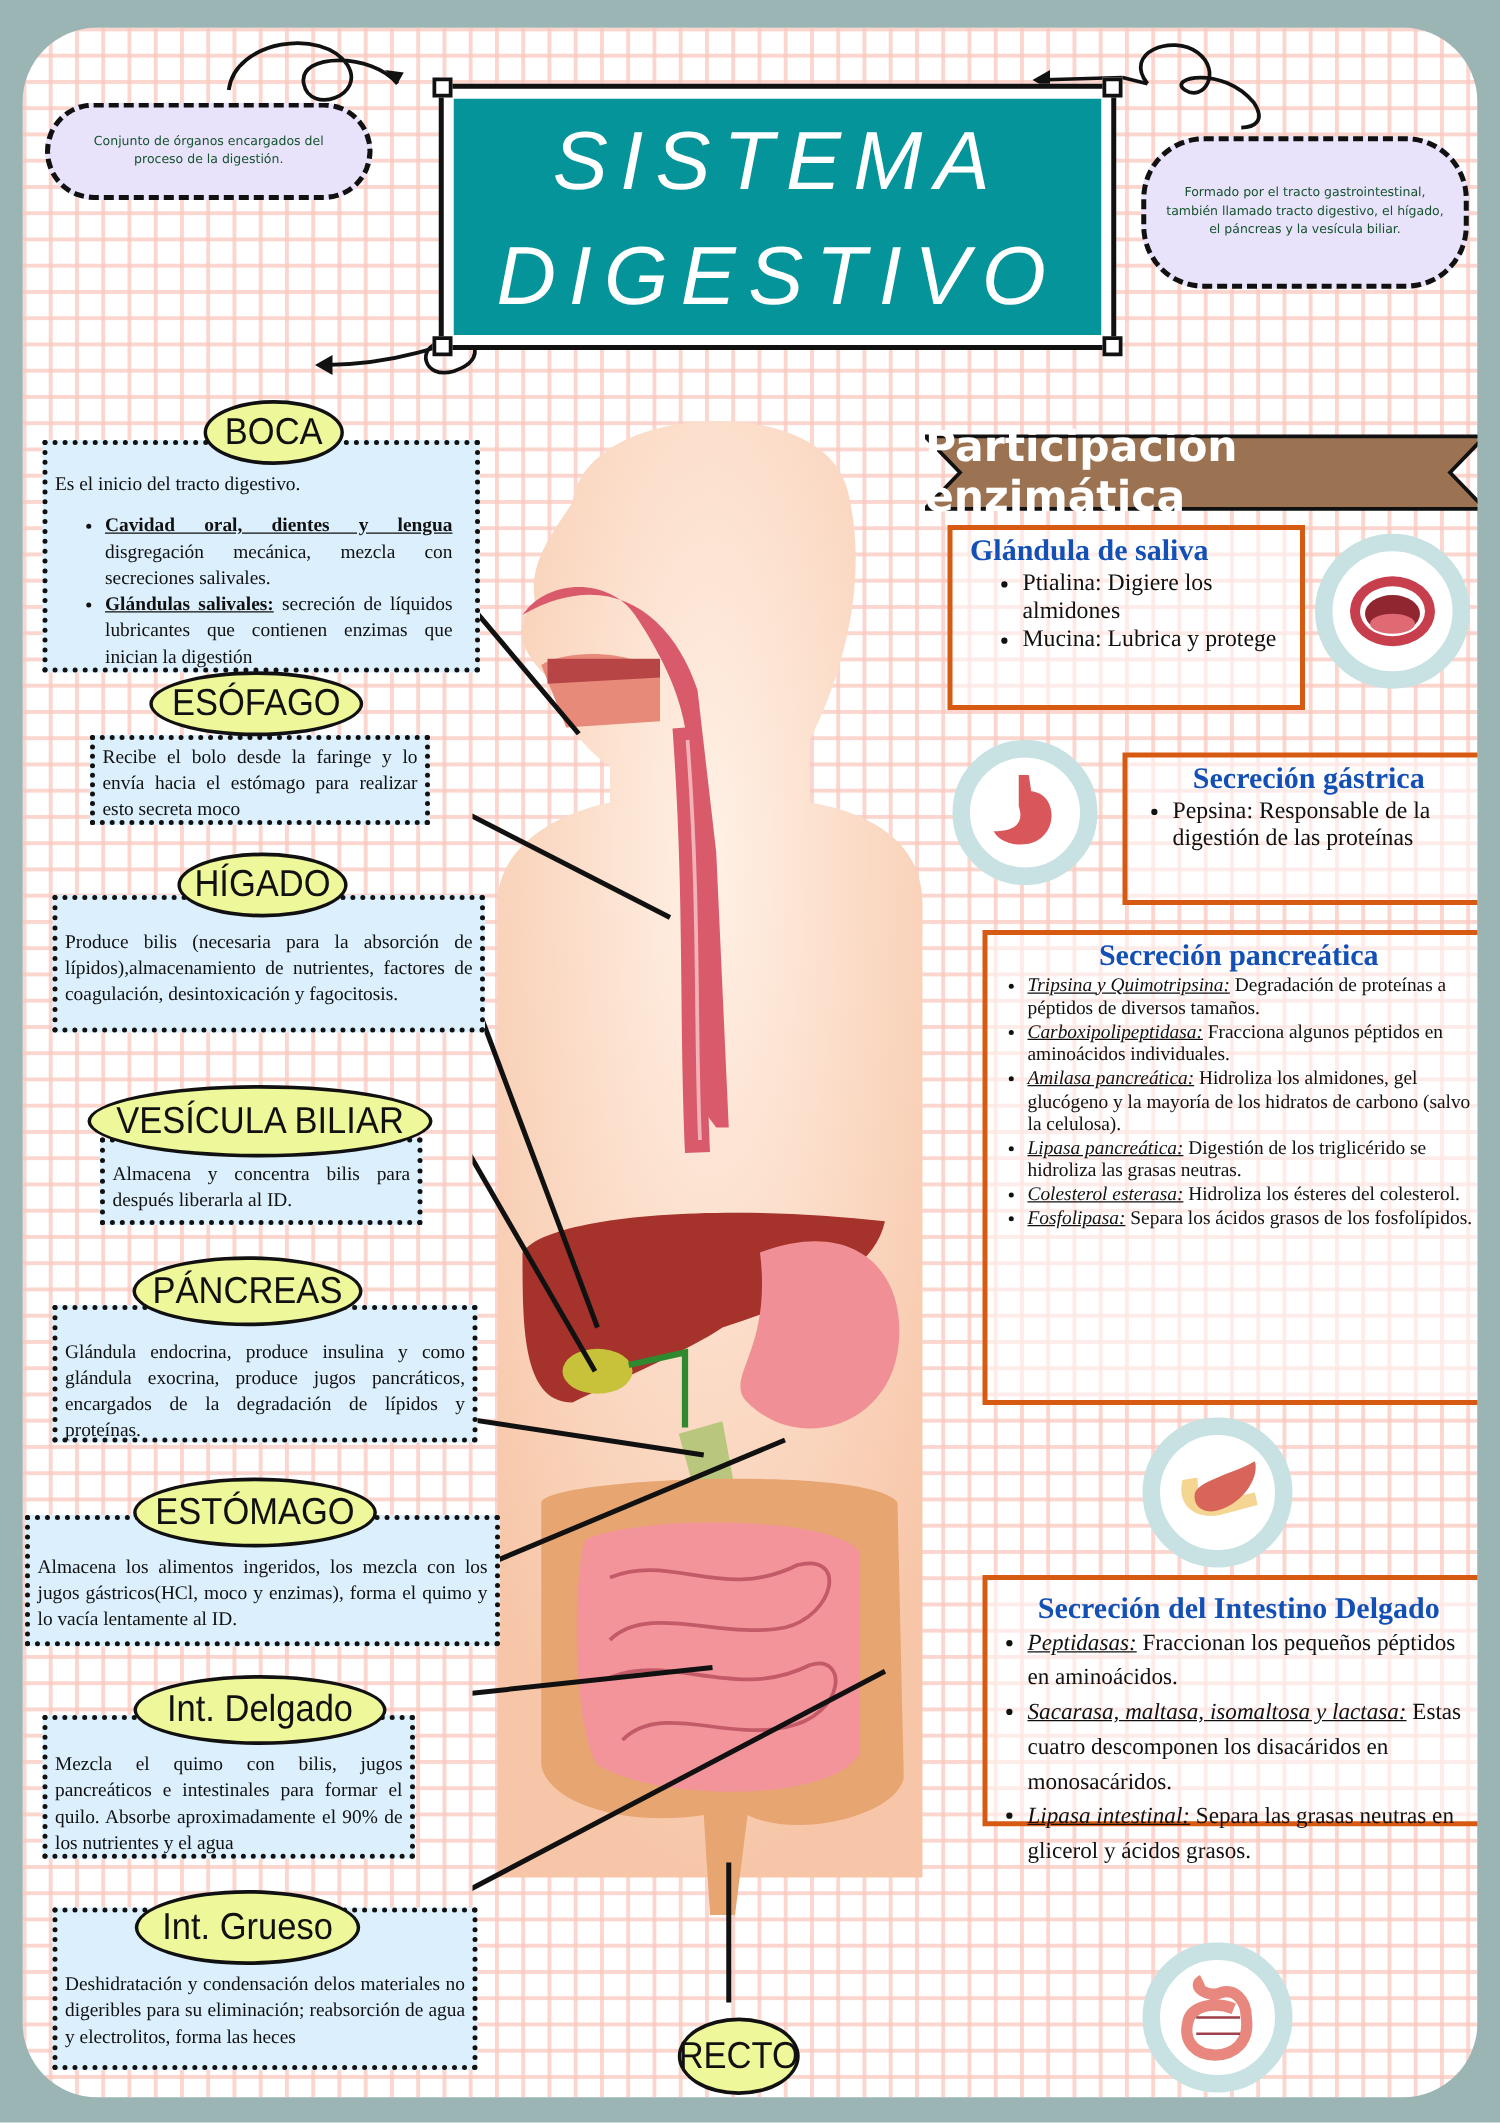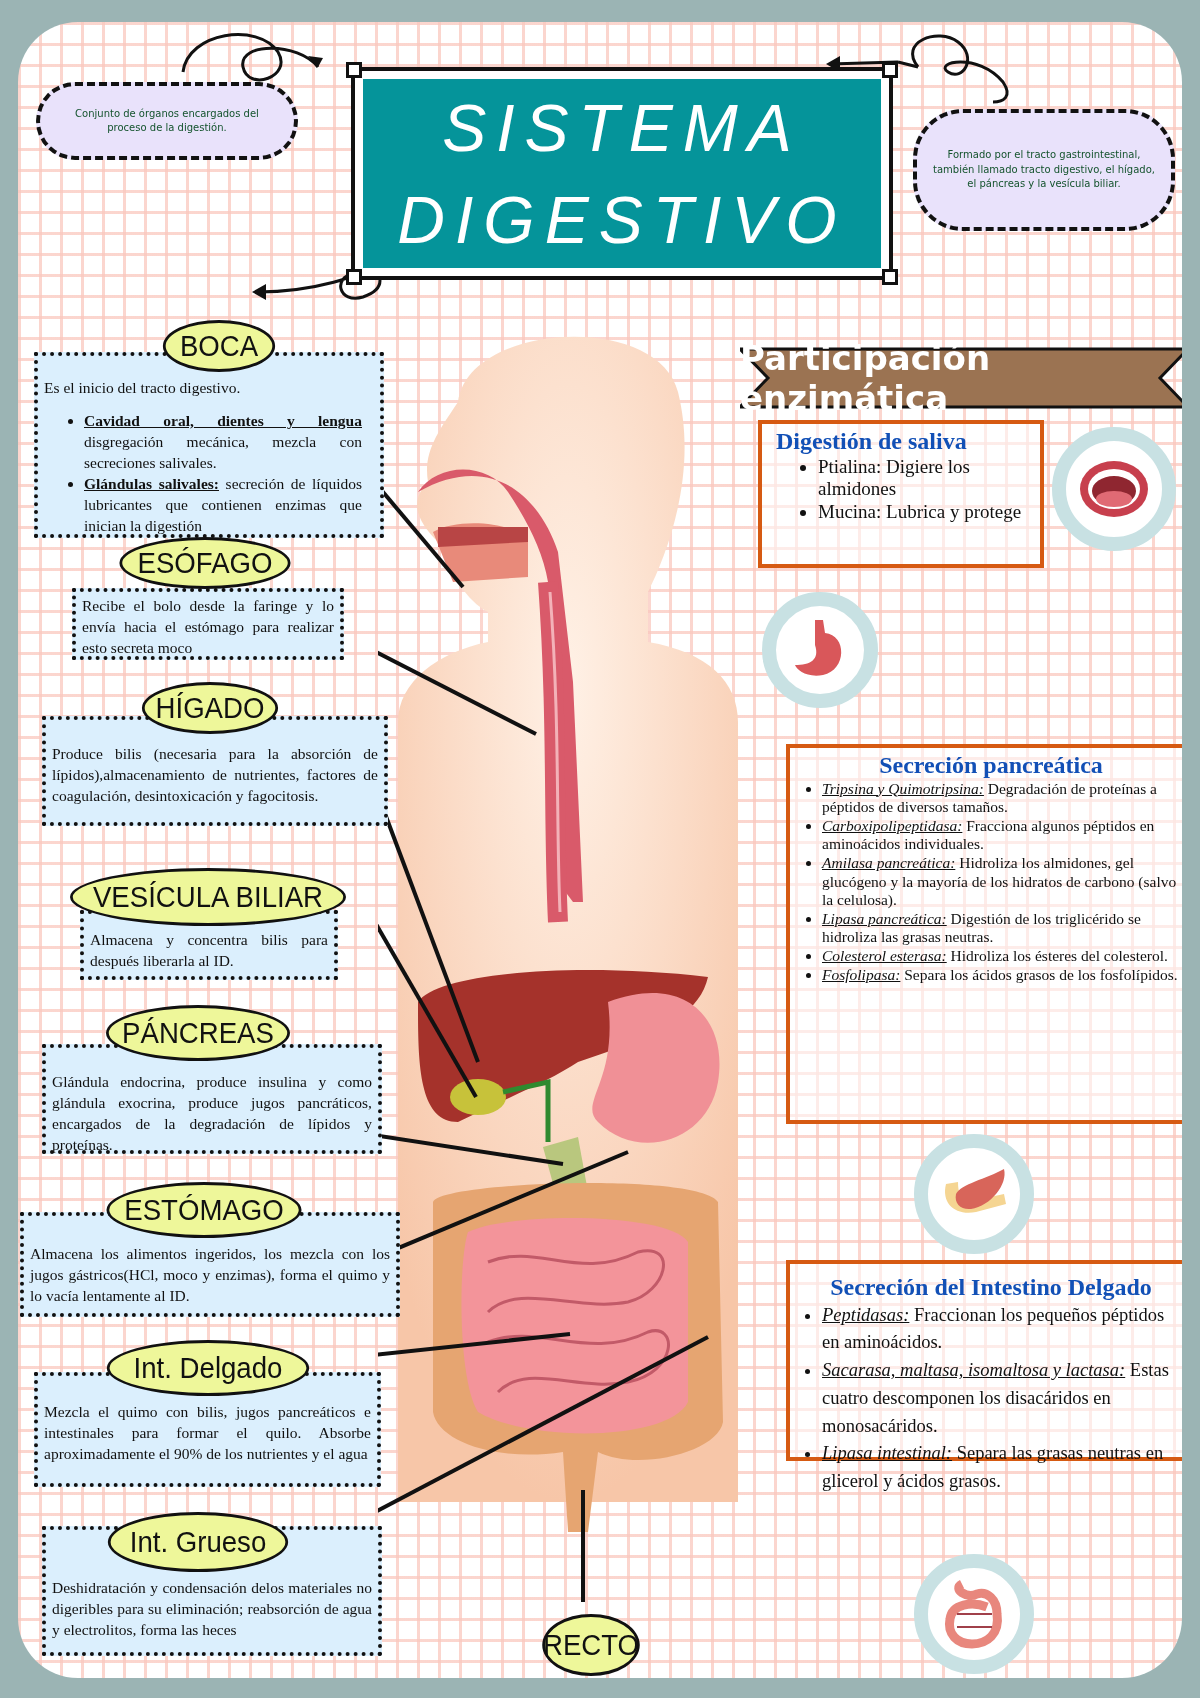--- a/index.html
+++ b/index.html
@@ -132,52 +132,58 @@
   <div class="abs ovalhdr" style="left:40px;top:846px;width:300px;height:58px">VESÍCULA BILIAR</div>
   <div class="abs obox" style="left:62px;top:888px;width:258px;height:70px;padding-top:16px">Almacena y concentra bilis para después liberarla al ID.</div>
 
   <div class="abs ovalhdr" style="left:80px;top:983px;width:200px;height:56px">PÁNCREAS</div>
   <div class="abs obox" style="left:24px;top:1022px;width:340px;height:110px;padding-top:24px">Glándula endocrina, produce insulina y como glándula exocrina, produce jugos pancráticos, encargados de la degradación de lípidos y proteínas.</div>
 
   <div class="abs ovalhdr" style="left:80px;top:1160px;width:212px;height:56px">ESTÓMAGO</div>
   <div class="abs obox" style="left:2px;top:1190px;width:380px;height:105px;padding-top:28px">Almacena los alimentos ingeridos, los mezcla con los jugos gástricos(HCl, moco y enzimas), forma el quimo y lo vacía lentamente al ID.</div>
 
   <div class="abs ovalhdr" style="left:80px;top:1318px;width:220px;height:56px">Int. Delgado</div>
-  <div class="abs obox" style="left:16px;top:1350px;width:347px;height:115px;padding-top:26px">Mezcla el quimo con bilis, jugos pancreáticos e intestinales para formar el quilo. Absorbe aproximadamente el 90% de los nutrientes y el agua</div>
+  <div class="abs obox" style="left:16px;top:1350px;width:298px;height:115px;padding-top:26px">Mezcla el quimo con bilis, jugos pancreáticos e intestinales para formar el quilo. Absorbe aproximadamente el 90% de los nutrientes y el agua</div>
 
   <div class="abs ovalhdr" style="left:82px;top:1490px;width:196px;height:60px">Int. Grueso</div>
   <div class="abs obox" style="left:24px;top:1504px;width:340px;height:130px;padding-top:48px">Deshidratación y condensación delos materiales no digeribles para su eliminación; reabsorción de agua y electrolitos, forma las heces</div>
 
   <div class="abs ovalhdr" style="left:520px;top:1592px;width:106px;height:62px">RECTO</div>
 
   <svg class="abs ribbon" viewBox="0 0 448 62" width="448" height="62">
     <polygon points="0,2 448,2 420,31 448,60 0,60 28,31" fill="#9b7352" stroke="#111" stroke-width="3"></polygon>
   </svg>
   <div class="abs" style="left:722px;top:325px;width:448px;height:62px;display:flex;align-items:center;justify-content:center;color:#fff;font-family:'DejaVu Sans',sans-serif;font-weight:bold;font-size:34px">Participación enzimática</div>
 
   <div class="abs ebox" style="left:740px;top:398px;width:286px;height:148px;font-size:19px">
-    <h3 style="text-align:left;margin-left:6px">Digestión de saliva</h3>
+    <h3 style="text-align:left;margin-left:6px">Glándula de saliva</h3>
     <ul style="padding-left:48px">
       <li>Ptialina: Digiere los almidones</li>
       <li>Mucina: Lubrica y protege</li>
     </ul>
   </div>
   <div class="abs icon-ring" style="left:1034px;top:405px;width:124px;height:124px">
     <svg width="80" height="80" viewBox="0 0 80 80">
         <ellipse cx="40" cy="40" rx="34" ry="28" fill="#c73f4d"></ellipse>
         <ellipse cx="40" cy="40" rx="26" ry="20" fill="#fff"></ellipse>
         <ellipse cx="40" cy="42" rx="22" ry="15" fill="#8f2630"></ellipse>
         <ellipse cx="40" cy="50" rx="18" ry="8" fill="#e06a74"></ellipse>
       </svg>
   </div>
 
   <div class="abs icon-ring" style="left:744px;top:570px;width:116px;height:116px">
     <svg width="70" height="70" viewBox="0 0 70 70">
         <path d="M30,5 L38,5 L40,18 C62,20 62,55 38,60 C22,63 12,55 10,50 C25,50 35,45 30,30 Z" fill="#d9575a"></path>
       </svg>
+  </div>
+  <div class="abs ebox" style="left:880px;top:580px;width:298px;height:122px;font-size:19px">
+    <h3>Secreción gástrica</h3>
+    <ul style="padding-left:28px">
+      <li>Pepsina: Responsable de la digestión de las proteínas</li>
+    </ul>
   </div>
 
   <div class="abs ebox" style="left:768px;top:722px;width:410px;height:380px;font-size:15.5px">
     <h3>Secreción pancreática</h3>
     <ul>
       <li><em><u>Tripsina y Quimotripsina:</u></em><span> Degradación de proteínas a péptidos de diversos tamaños.</span></li>
       <li><em><u>Carboxipolipeptidasa:</u></em><span> Fracciona algunos péptidos en aminoácidos individuales.</span></li>
       <li><em><u>Amilasa pancreática:</u></em><span> Hidroliza los almidones, gel glucógeno y la mayoría de los hidratos de carbono (salvo la celulosa).</span></li>
       <li><em><u>Lipasa pancreática:</u></em><span> Digestión de los triglicérido se hidroliza las grasas neutras.</span></li>
       <li><em><u>Colesterol esterasa:</u></em><span> Hidroliza los ésteres del colesterol.</span></li>

